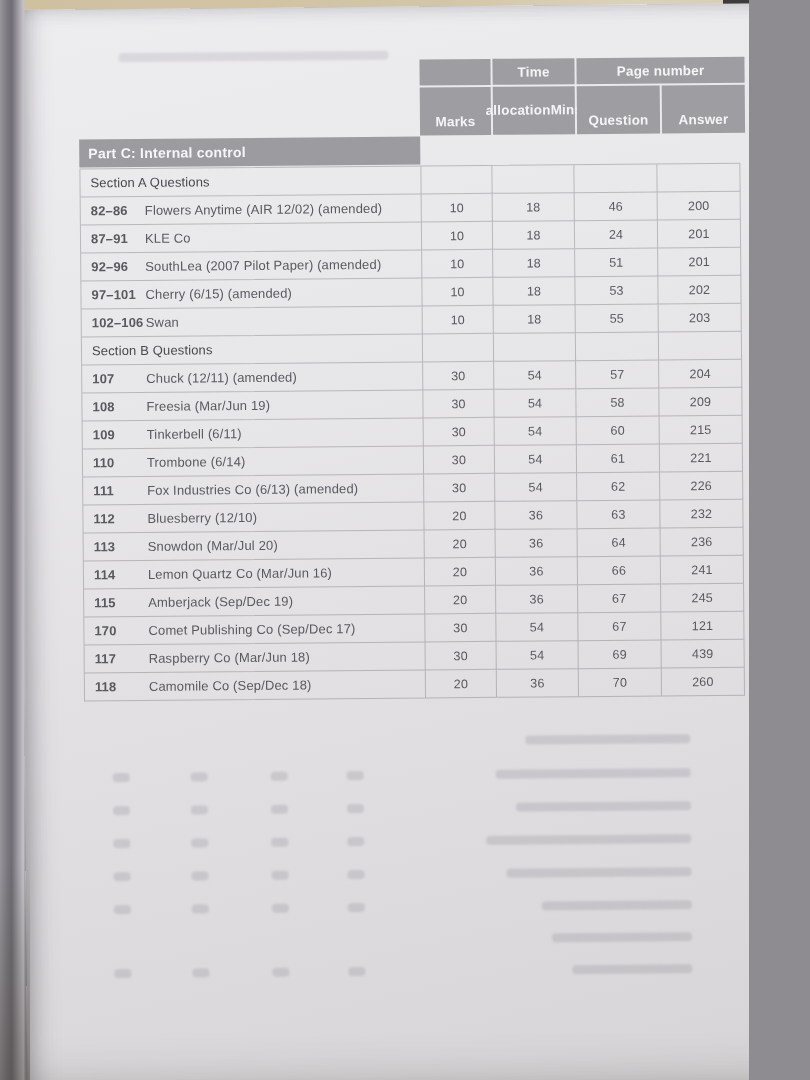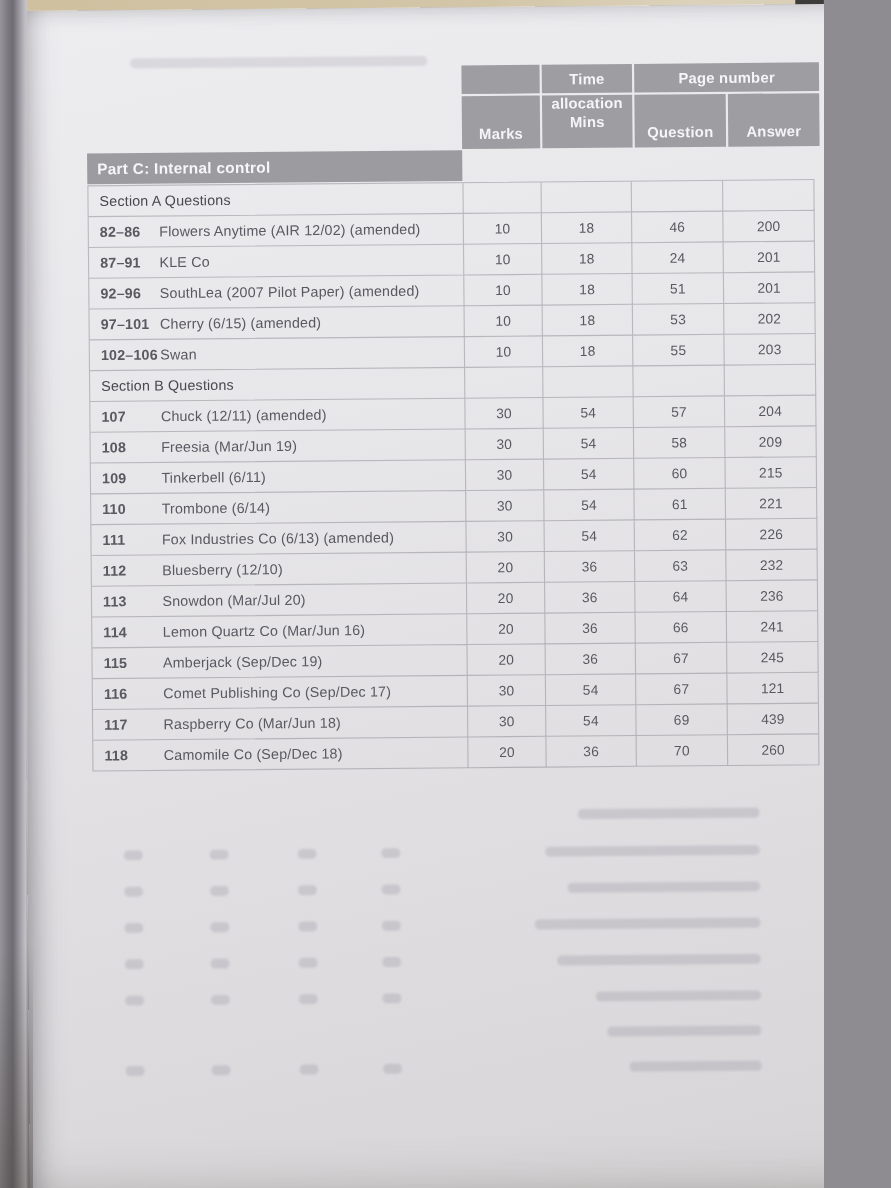--- a/index.html
+++ b/index.html
@@ -49,21 +49,21 @@
     display:grid;grid-template-columns:71px 82px 83px 83px;
     grid-template-rows:26px 48px;gap:2px;
   }
   .hcell{
     background:#9e9da1;color:#f5f5f7;
     font-weight:bold;font-size:13.5px;letter-spacing:.2px;
     display:flex;align-items:center;justify-content:center;text-align:center;
   }
   .hcell.span2{grid-column:3 / 5;}
   .hcell.bottom{align-items:flex-end;padding-bottom:6px;box-sizing:border-box;}
-  .hcell.stack{flex-direction:column;justify-content:flex-start;line-height:1.25;}
+  .hcell.stack{flex-direction:row;justify-content:center;line-height:1.25;}
 
   
   .part-bar{
     position:absolute;left:60px;top:130px;width:341px;height:28px;
     background:#9c9b9f;color:#f6f6f8;
     font-weight:bold;font-size:14px;letter-spacing:.25px;
     line-height:28px;padding-left:9px;box-sizing:border-box;
     white-space:nowrap;
   }
 
@@ -304,21 +304,21 @@
       <span class="title">Amberjack (Sep/Dec 19)</span>
     </div>
     <div class="cell c-num">20</div>
     <div class="cell c-num">36</div>
     <div class="cell c-num">67</div>
     <div class="cell c-num">245</div>
   </div>
         <div class="trow">
     <div class="cell c-title">
       <span class="seclabel"></span>
-      <span class="range">116</span>
+      <span class="range">170</span>
       <span class="title">Comet Publishing Co (Sep/Dec 17)</span>
     </div>
     <div class="cell c-num">30</div>
     <div class="cell c-num">54</div>
     <div class="cell c-num">67</div>
     <div class="cell c-num">121</div>
   </div>
         <div class="trow">
     <div class="cell c-title">
       <span class="seclabel"></span>

